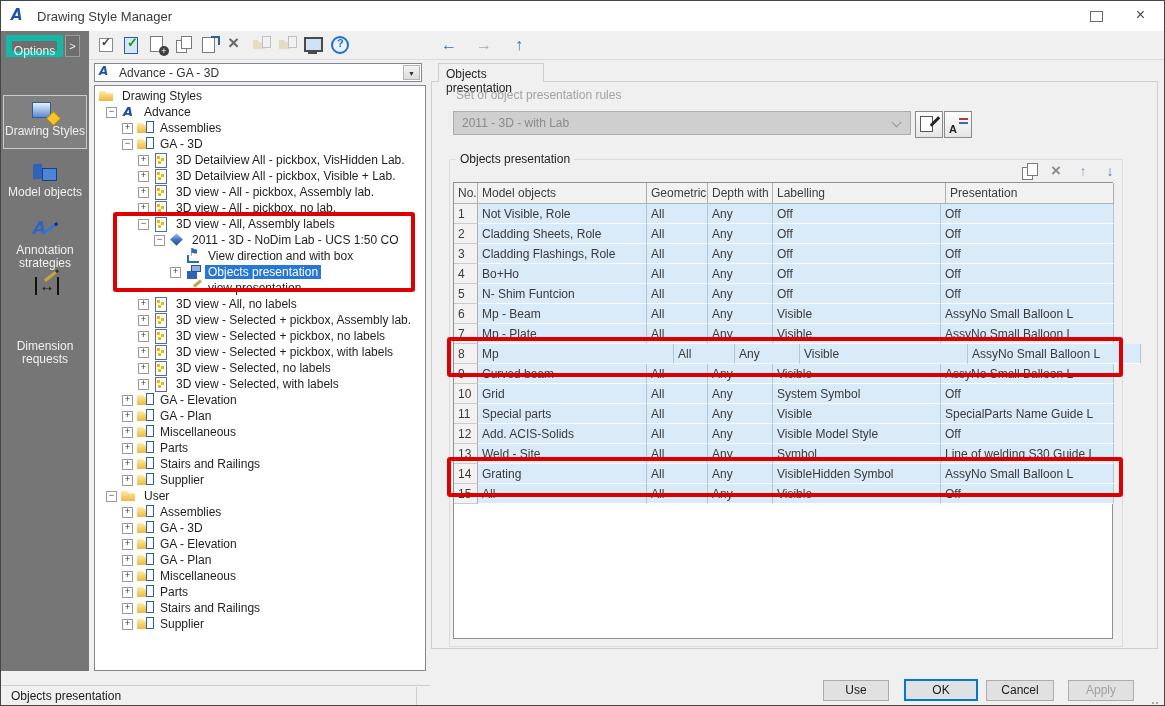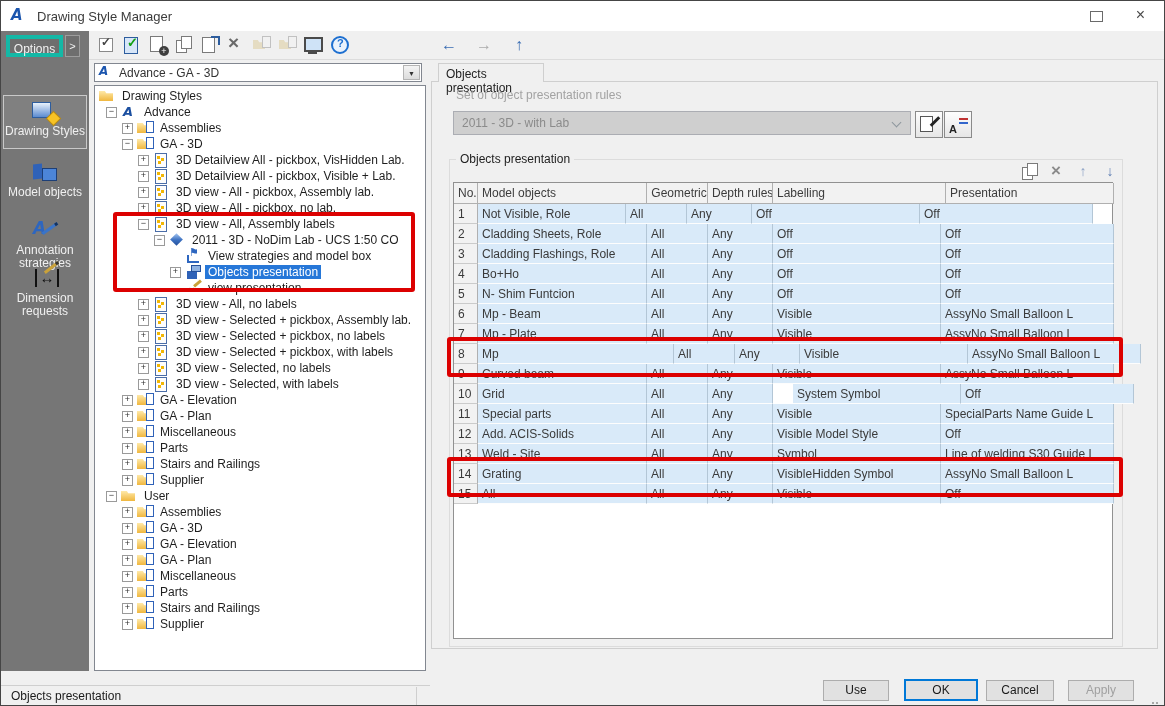--- a/index.html
+++ b/index.html
@@ -38,21 +38,21 @@
   .tb-display::before{content:"";position:absolute;left:1px;top:3px;width:15px;height:11px;background:#cfe3f7;border:2px solid #4a4a4a;}
   .tb-display::after{content:"";position:absolute;left:5px;bottom:2px;width:9px;height:2px;background:#4a4a4a;}
   .tb-help::before{content:"";position:absolute;left:2px;top:2px;width:14px;height:14px;border-radius:50%;border:2px solid #1d6fd0;background:#eaf2fc;}
   .tb-help::after{content:"?";position:absolute;left:8px;top:3px;font-size:11px;font-weight:800;color:#1d6fd0;}
   
   .nav{left:437px;top:33px;display:flex;gap:13px;}
   .nv{width:22px;height:22px;font-weight:800;font-size:16px;text-align:center;line-height:22px;}
   .nv-back{color:#3a6db3;} .nv-forward{color:#ababab;} .nv-up{color:#3a6db3;}
   
   .sidebar{left:0;top:30px;width:88px;height:640px;background:#767676;}
-  .opt-btn{left:5px;top:4px;width:57px;height:22px;background:#6e6e6e;border:4px solid #14b8a6;color:#f2f2f2;font-size:12px;text-align:center;line-height:20px;}
+  .opt-btn{left:5px;top:4px;width:57px;height:22px;background:#6e6e6e;border:6px solid #14b8a6;color:#f2f2f2;font-size:12px;text-align:center;line-height:20px;}
   .opt-chev{left:64px;top:4px;width:15px;height:22px;background:#6e6e6e;border:1px solid #9d9d9d;color:#f2f2f2;font-size:11px;text-align:center;line-height:20px;}
   .sb-item{left:2px;width:84px;display:flex;flex-direction:column;align-items:center;color:#f0f0f0;font-size:12px;text-align:center;line-height:13px;}
   .sb-item.sel{background:#808080;border:1px solid #c9c9c9;}
   .sb-ic{position:relative;width:30px;height:24px;flex:none;margin:3px 0 2px 0;}
   .sb-ic-0::before{content:"";position:absolute;left:2px;top:3px;width:17px;height:14px;background:linear-gradient(#e8f1fb,#5b8bd0);border:1px solid #2d5d9e;}
   .sb-ic-0::after{content:"";position:absolute;right:2px;bottom:0;width:9px;height:9px;background:#f7c325;transform:rotate(45deg);box-shadow:0 0 0 1px #b88a12;}
   .sb-ic-1::before{content:"";position:absolute;left:3px;top:4px;width:9px;height:15px;background:#2f62b8;transform:skewY(-6deg);}
   .sb-ic-1::after{content:"";position:absolute;right:3px;top:8px;width:13px;height:11px;background:#4c85d8;border:1px solid #1d3f77;}
   .sb-ic-2::before{content:"A";position:absolute;left:3px;top:0px;font:italic 800 17px "DejaVu Sans",sans-serif;color:#2d66c0;}
   .sb-ic-2::after{content:"";position:absolute;right:1px;top:9px;width:15px;height:3px;background:#3a74c8;transform:rotate(-35deg);border-right:3px solid #15335f;}
@@ -166,21 +166,21 @@
           <div class="sb-label">Drawing Styles</div>
         </div>
         <div class="abs sb-item" style="top: 126px; height: 50px;">
           <div class="sb-ic sb-ic-1"></div>
           <div class="sb-label">Model objects</div>
         </div>
         <div class="abs sb-item" style="top: 184px; height: 52px;">
           <div class="sb-ic sb-ic-2"></div>
           <div class="sb-label">Annotation strategies</div>
         </div>
-        <div class="abs sb-item" style="top: 232px; height: 56px;">
+        <div class="abs sb-item" style="top: 240px; height: 56px; gap: 40px;">
           <div class="sb-ic sb-ic-3"></div>
           <div class="sb-label">Dimension requests</div>
         </div>
       </div>
   </div>
 
   <div class="abs combo">
     <span class="abs combo-logo"></span>
     <span class="abs combo-text">Advance - GA - 3D</span>
     <span class="abs combo-arrow">▼</span>
@@ -232,21 +232,21 @@
         <div class="tlabel">3D view - All, Assembly labels</div>
       </div>
       <div class="tree-row" style="padding-left: 59px;">
         <div class="exp">−</div>
         <div class="ti ti-cube"></div>
         <div class="tlabel">2011 - 3D - NoDim  Lab - UCS 1:50 CO</div>
       </div>
       <div class="tree-row" style="padding-left: 75px;">
         <div class="exp hid">−</div>
         <div class="ti ti-viewdir"></div>
-        <div class="tlabel">View strategies and model box</div>
+        <div class="tlabel">View direction and with box</div>
       </div>
       <div class="tree-row" style="padding-left: 75px;">
         <div class="exp">+</div>
         <div class="ti ti-objpres"></div>
         <div class="tlabel sel" style="background: rgb(38, 119, 216);">Objects presentation</div>
       </div>
       <div class="tree-row" style="padding-left: 75px;">
         <div class="exp hid">−</div>
         <div class="ti ti-viewdim"></div>
         <div class="tlabel">view presentation</div>
@@ -376,28 +376,28 @@
       <div class="gt gt-copy"></div>
       <div class="gt gt-delete">×</div>
       <div class="gt gt-move-up">↑</div>
       <div class="gt gt-move-down">↓</div>
     </div>
 
   <div class="abs tbl">
       <div class="thead">
         <div class="th" style="width: 24px;">No.</div>
         <div class="th" style="width: 169px;">Model objects</div>
-        <div class="th" style="width: 61px; text-align: center;">Geometric</div>
-        <div class="th" style="width: 65px;">Depth rules</div>
+        <div class="th" style="width: 61px;">Geometric</div>
+        <div class="th" style="width: 65px;">Depth with</div>
         <div class="th" style="width: 173px;">Labelling</div>
         <div class="th" style="width: 168px;">Presentation</div>
       </div>
       <div class="trow">
         <div class="td num" style="width: 24px;">1</div>
-        <div class="td data" style="width: 148px;">Not Visible, Role</div>
+        <div class="td data" style="width: 169px;">Not Visible, Role</div>
         <div class="td data" style="width: 61px;">All</div>
         <div class="td data" style="width: 65px;">Any</div>
         <div class="td data" style="width: 168px;">Off</div>
         <div class="td data" style="width: 173px;">Off</div>
       </div>
       <div class="trow">
         <div class="td num" style="width: 24px;">2</div>
         <div class="td data" style="width: 169px;">Cladding Sheets, Role</div>
         <div class="td data" style="width: 61px;">All</div>
         <div class="td data" style="width: 65px;">Any</div>
@@ -458,21 +458,21 @@
         <div class="td data" style="width: 61px;">All</div>
         <div class="td data" style="width: 65px;">Any</div>
         <div class="td data" style="width: 168px;">Visible</div>
         <div class="td data" style="width: 173px;">AssyNo Small Balloon L</div>
       </div>
       <div class="trow">
         <div class="td num" style="width: 24px;">10</div>
         <div class="td data" style="width: 169px;">Grid</div>
         <div class="td data" style="width: 61px;">All</div>
         <div class="td data" style="width: 65px;">Any</div>
-        <div class="td data" style="width: 168px; margin-left: 20px;">System Symbol</div>
+        <div class="td data" style="width: 168px;">System Symbol</div>
         <div class="td data" style="width: 173px;">Off</div>
       </div>
       <div class="trow">
         <div class="td num" style="width: 24px;">11</div>
         <div class="td data" style="width: 169px;">Special parts</div>
         <div class="td data" style="width: 61px;">All</div>
         <div class="td data" style="width: 65px;">Any</div>
         <div class="td data" style="width: 168px;">Visible</div>
         <div class="td data" style="width: 173px;">SpecialParts Name Guide L</div>
       </div>

